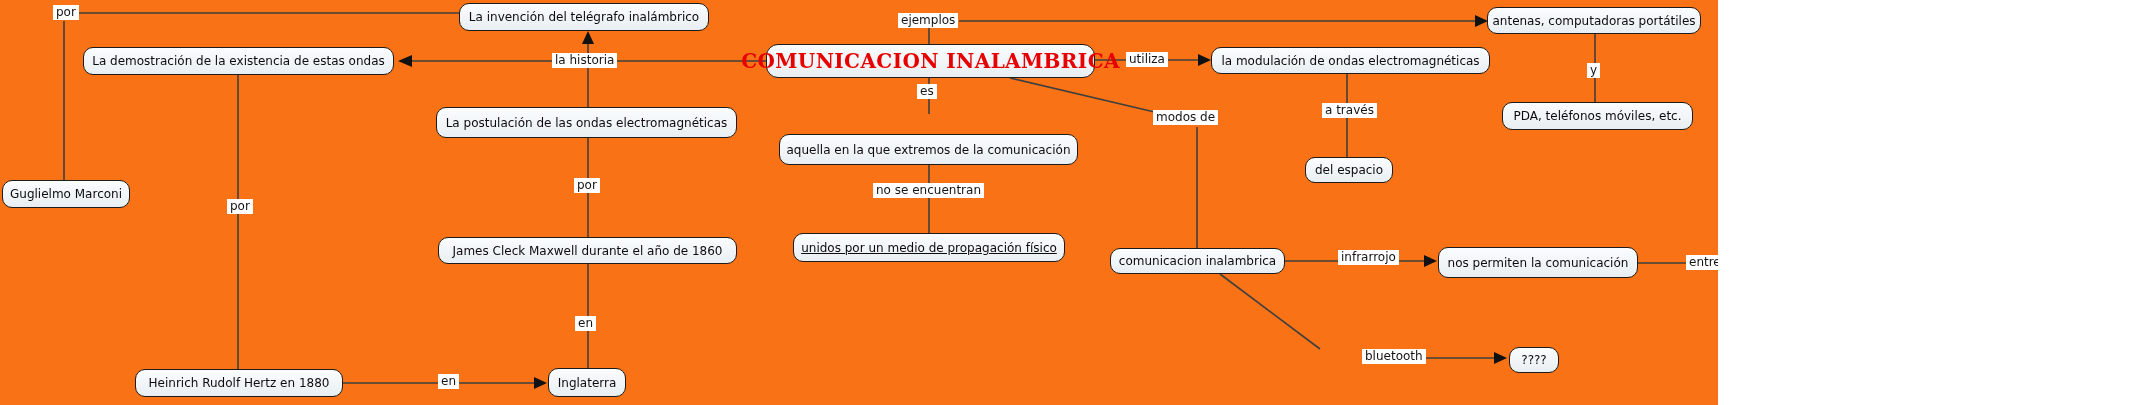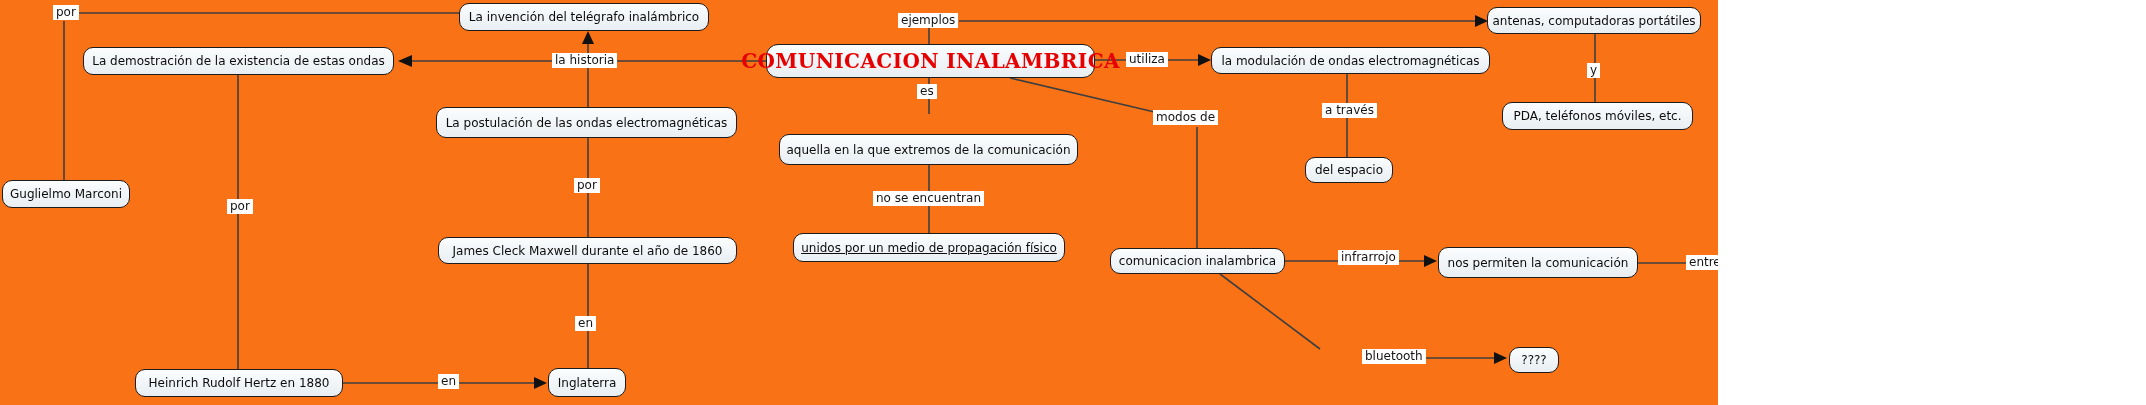--- a/index.html
+++ b/index.html
@@ -121,21 +121,21 @@
   </svg>
 
   <span class="link-label" style="left:53px;top:5px;">por</span>
   <span class="link-label" style="left:552px;top:53px;">la historia</span>
   <span class="link-label" style="left:898px;top:13px;">ejemplos</span>
   <span class="link-label" style="left:917px;top:84px;">es</span>
   <span class="link-label" style="left:1126px;top:52px;">utiliza</span>
   <span class="link-label" style="left:1153px;top:110px;">modos de</span>
   <span class="link-label" style="left:1322px;top:103px;">a través</span>
   <span class="link-label" style="left:1587px;top:63px;">y</span>
-  <span class="link-label" style="left:873px;top:183px;margin-top:8px;">no se encuentran</span>
+  <span class="link-label" style="left:873px;top:183px;">no se encuentran</span>
   <span class="link-label" style="left:227px;top:199px;">por</span>
   <span class="link-label" style="left:574px;top:178px;">por</span>
   <span class="link-label" style="left:575px;top:316px;">en</span>
   <span class="link-label" style="left:438px;top:374px;">en</span>
   <span class="link-label" style="left:1338px;top:250px;">infrarrojo</span>
   <span class="link-label" style="left:1317px;top:349px;margin-left:45px;">bluetooth</span>
   <span class="link-label" style="left:1686px;top:255px;">entre</span>
 
   <div class="node title-node" style="left:766px;top:44px;width:329px;height:34px;">COMUNICACION INALAMBRICA</div>
 

